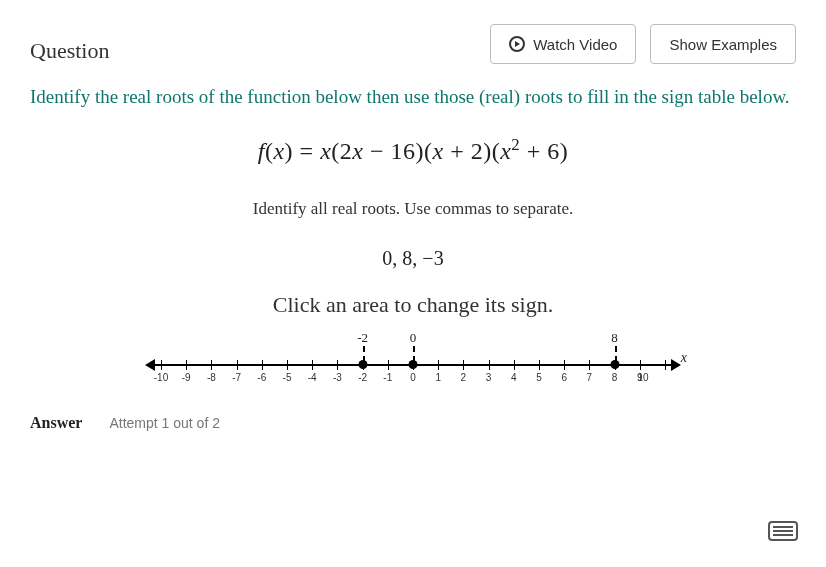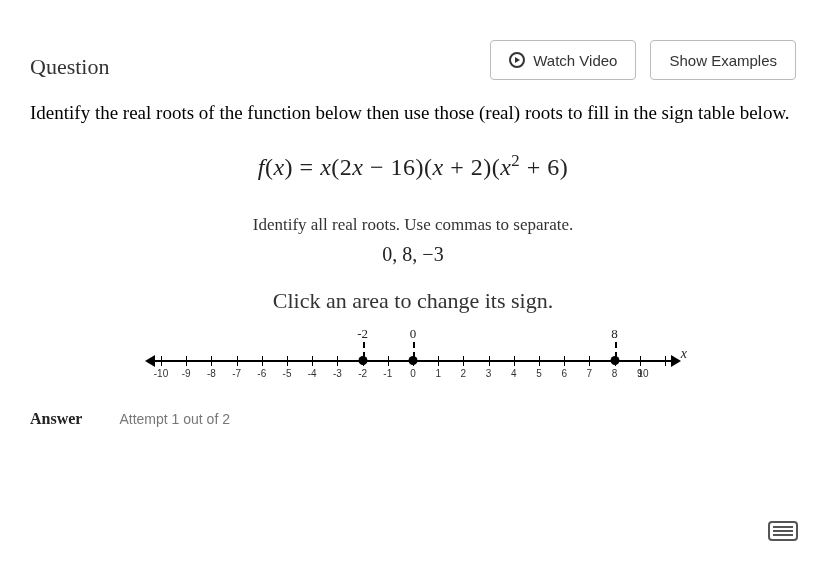--- a/index.html
+++ b/index.html
@@ -10,21 +10,21 @@
     background: #e8e8e8;
     font-family: Georgia, 'Times New Roman', serif;
     color: #222;
     overflow: hidden;
     position: relative;
   }
   .page {
     background: #fff;
     width: 826px;
     height: 567px;
-    padding: 40px 30px 10px 30px;
+    padding: 24px 30px 10px 30px;
     position: relative;
   }
   .top-row {
     display: flex;
     align-items: flex-end;
     justify-content: space-between;
     margin-bottom: 18px;
   }
   .question-label {
     font-size: 22px;
@@ -60,37 +60,37 @@
     width:0;height:0;
     border-left:5px solid #333;
     border-top:3px solid transparent;
     border-bottom:3px solid transparent;
     margin-left:1px;
   }
   .instructions {
     font-size: 19px;
     line-height: 1.55;
     margin-bottom: 24px;
-    color: #000000;
+    color: #0f766e;
   }
   .formula {
     font-family: 'Times New Roman', serif;
     font-size: 24px;
     text-align: center;
     margin-bottom: 34px;
     font-style: italic;
     letter-spacing: 0.5px;
   }
   .formula .normal{ font-style: normal; }
   .formula sup { font-size: 0.7em; font-style: normal; }
   .sub-instr {
     text-align: center;
     font-size: 17px;
     color: #333;
-    margin-bottom: 8px;
+    margin-bottom: 28px;
   }
   .roots {
     text-align: center;
     font-size: 20px;
     font-family: 'Times New Roman', serif;
     margin-bottom: 22px;
   }
   .click-instr {
     text-align: center;
     font-size: 22px;
@@ -164,21 +164,21 @@
   }
   .sign-region {
     position:absolute;
     top:32px;
     height:22px;
   }
   .answer-row {
     margin-top: 22px;
     font-size: 16px;
   }
-  .answer-row b { font-family: Georgia, serif; color:#222; margin-right:10px;text-align:center;}
+  .answer-row b { font-family: Georgia, serif; color:#222; text-align:center;}
   .attempt { color:#777; font-size:14px; font-family: Arial, sans-serif; margin-left: 23px;}
   .kbd-icon {
     position:absolute;
     right: 28px;
     bottom: 26px;
     width: 30px; height: 20px;
     border:2px solid #555;
     border-radius:4px;
     display:flex; flex-direction:column; justify-content:center; gap:2px; padding:2px 3px;
   }

